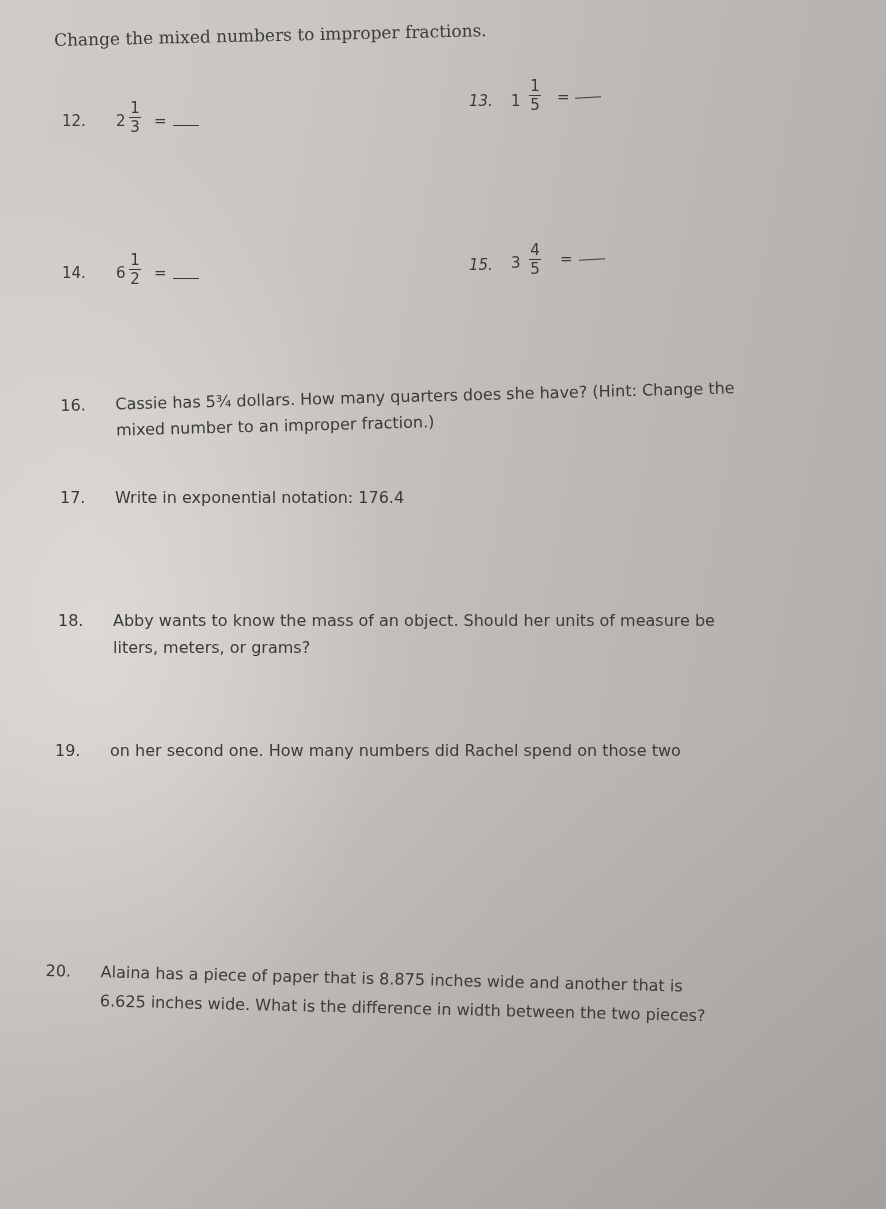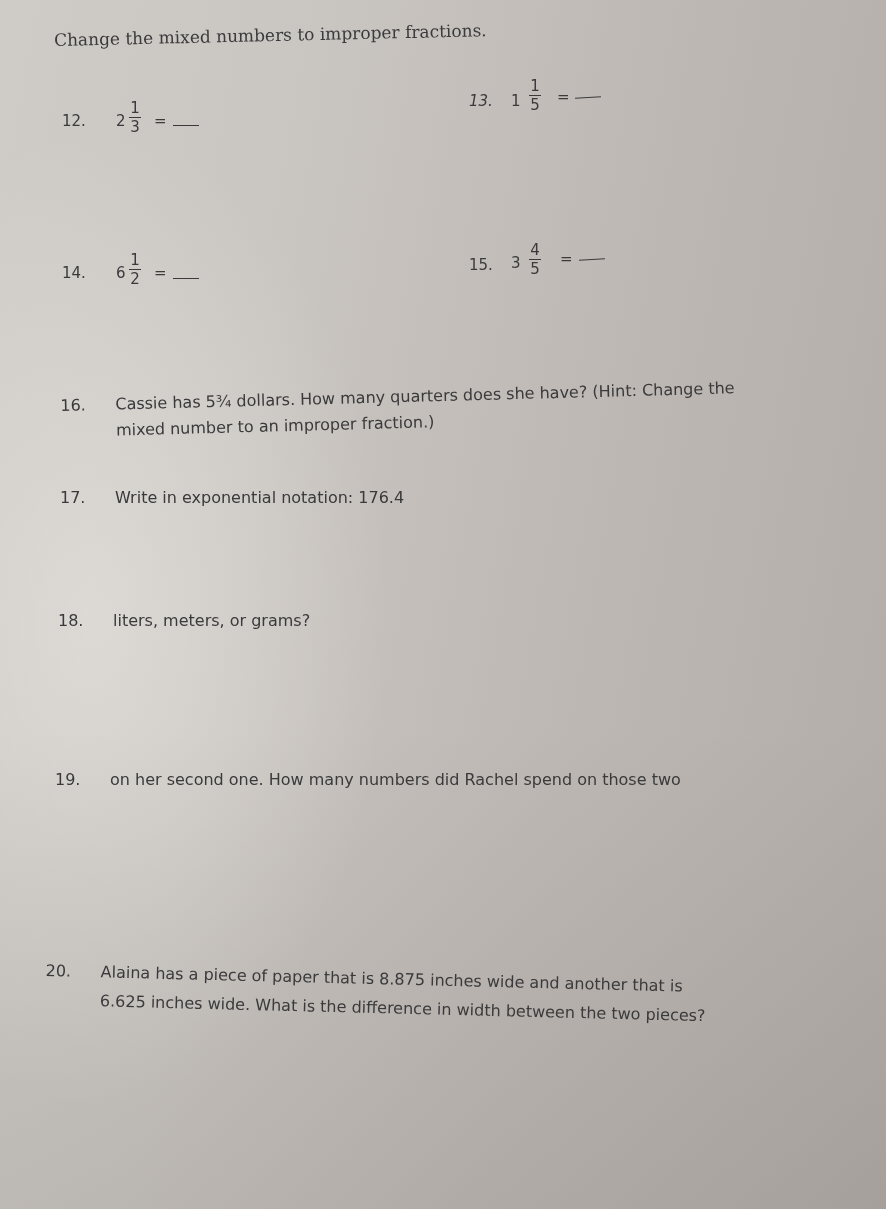--- a/index.html
+++ b/index.html
@@ -73,21 +73,21 @@
   <span class="frac" style="left:67px; top:2px;">
     <span class="n">1</span>
     <span class="bar"></span>
     <span class="d">2</span>
   </span>
   <span class="eq" style="left:92px; top:14px;">=</span>
   <span class="blank" style="left:111px; top:28px;"></span>
 </div>
 
 <div class="mixed" style="left:469px; top:244px;">
-  <span class="num-label" style="top:12px;">15.</span>
+  <span class="num-label" style="top:12px;font-style:italic;">15.</span>
   <span class="whole" style="left:42px; top:10px;">3</span>
   <span class="frac" style="left:60px; top:-2px;">
     <span class="n">4</span>
     <span class="bar"></span>
     <span class="d">5</span>
   </span>
   <span class="eq" style="left:91px; top:6px;">=</span>
   <span class="blank" style="left:110px; top:15px; transform:rotate(-3deg);"></span>
 </div>
 
@@ -97,24 +97,25 @@
   <span class="qline" style="margin-top:-1px;">mixed number to an improper fraction.)</span>
 </div>
 
 <div class="question" style="left:60px; top:484px;">
   <span class="qnum">17.</span>
   <span class="qline">Write in exponential notation: 176.4</span>
 </div>
 
 <div class="question" style="left:58px; top:607px;">
   <span class="qnum">18.</span>
+  <span class="qline">Abby wants to know the mass of an object. Should her units of measure be</span>
   <span class="qline">liters, meters, or grams?</span>
 </div>
 
-<div class="question" style="left:55px; top:736px; line-height:29px;margin-top:29px;">
+<div class="question" style="left:55px; top:736px; line-height:29px;">
   <span class="qnum">19.</span>
   <span class="qline">on her second one. How many numbers did Rachel spend on those two</span>
 </div>
 
 <div class="question" style="left:46px; top:956px; line-height:29px; transform:rotate(1.4deg); transform-origin:left top;">
   <span class="qnum">20.</span>
   <span class="qline">Alaina has a piece of paper that is 8.875 inches wide and another that is</span>
   <span class="qline">6.625 inches wide. What is the difference in width between the two pieces?</span>
 </div>
 

